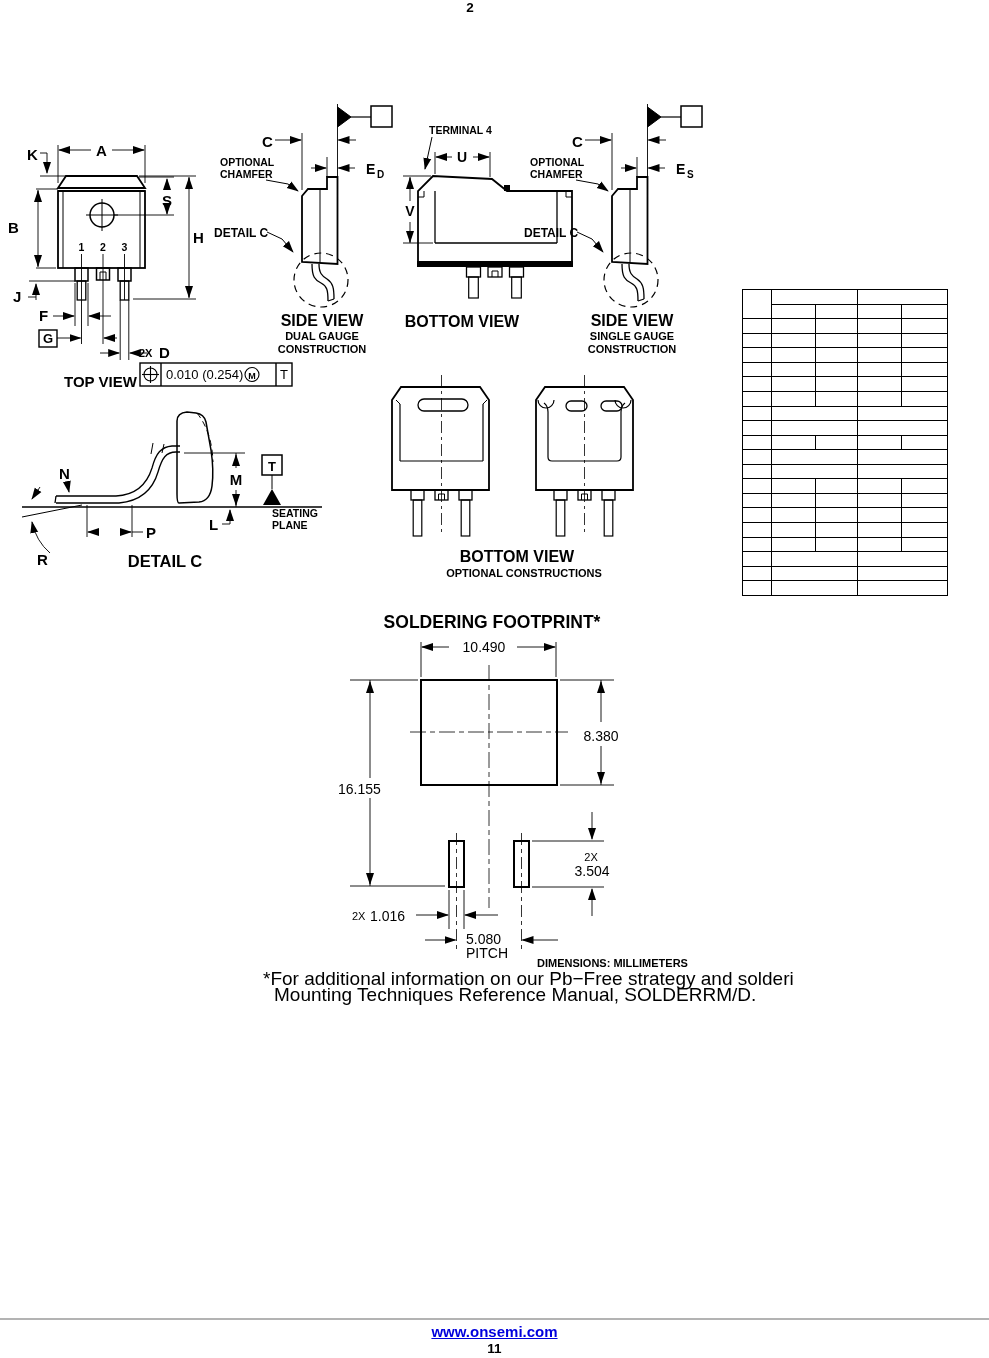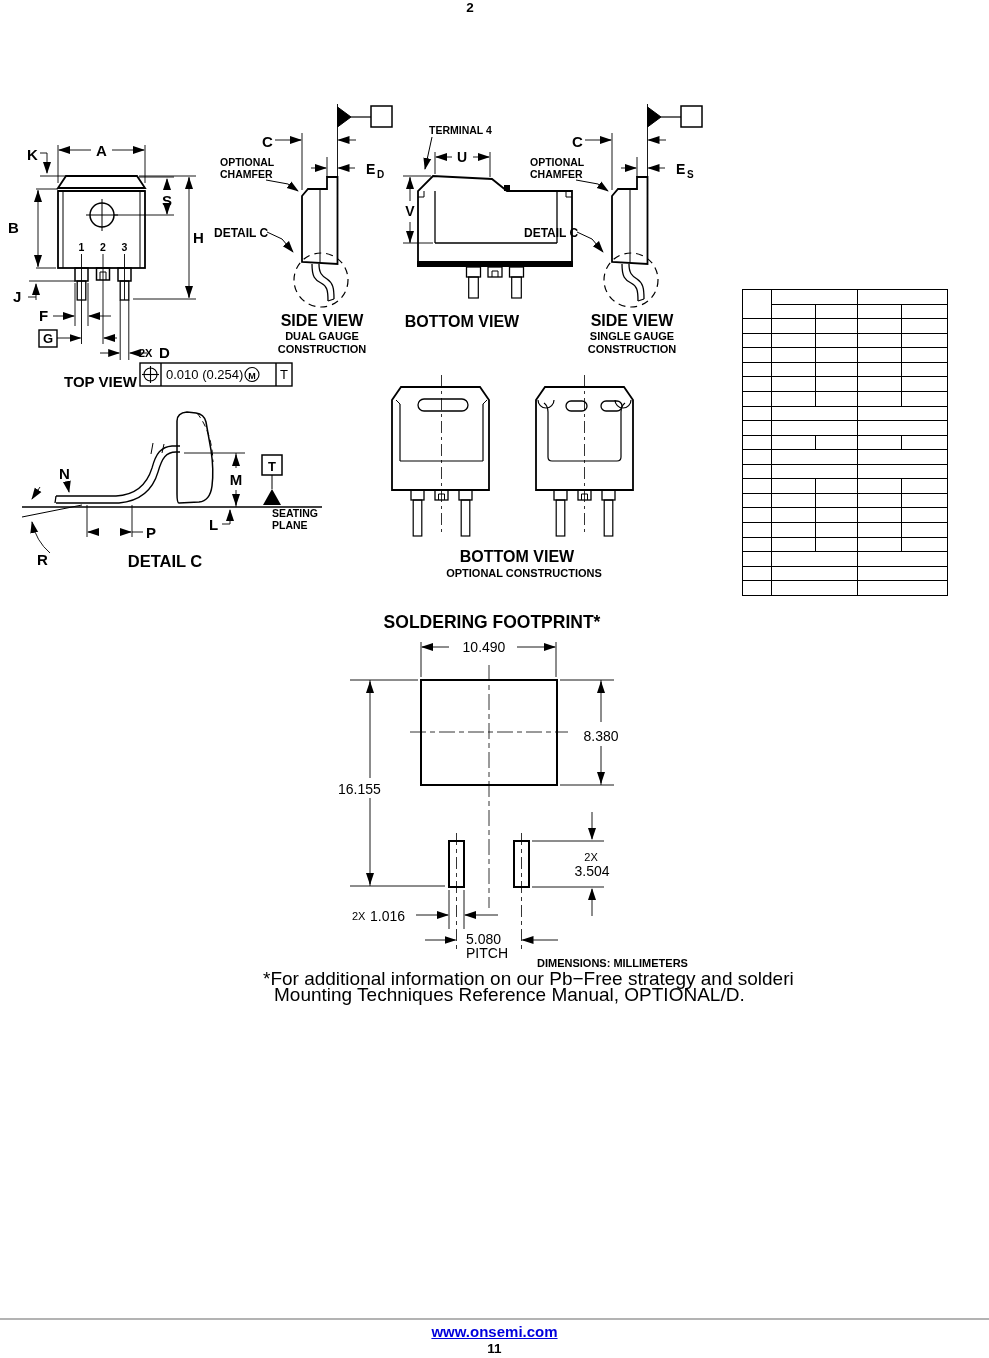--- a/index.html
+++ b/index.html
@@ -574,20 +574,20 @@
           <td></td>
           <td colspan="2"></td>
           <td colspan="2"></td>
         </tr>
       </tbody>
   </table>
 </div>
 
 <div id="footnote">
   <div>*For additional information on our Pb−Free strategy and solderi</div>
-  <div class="cont">Mounting Techniques Reference Manual, OPTIONAL/D.</div>
+  <div class="cont">Mounting Techniques Reference Manual, SOLDERRM/D.</div>
 </div>
 
 <div id="footer-rule"></div>
 <div id="footer-link">
   <a href="#">www.onsemi.com</a>
 </div>
 <div id="footer-page">11</div>
 
 </body></html>

